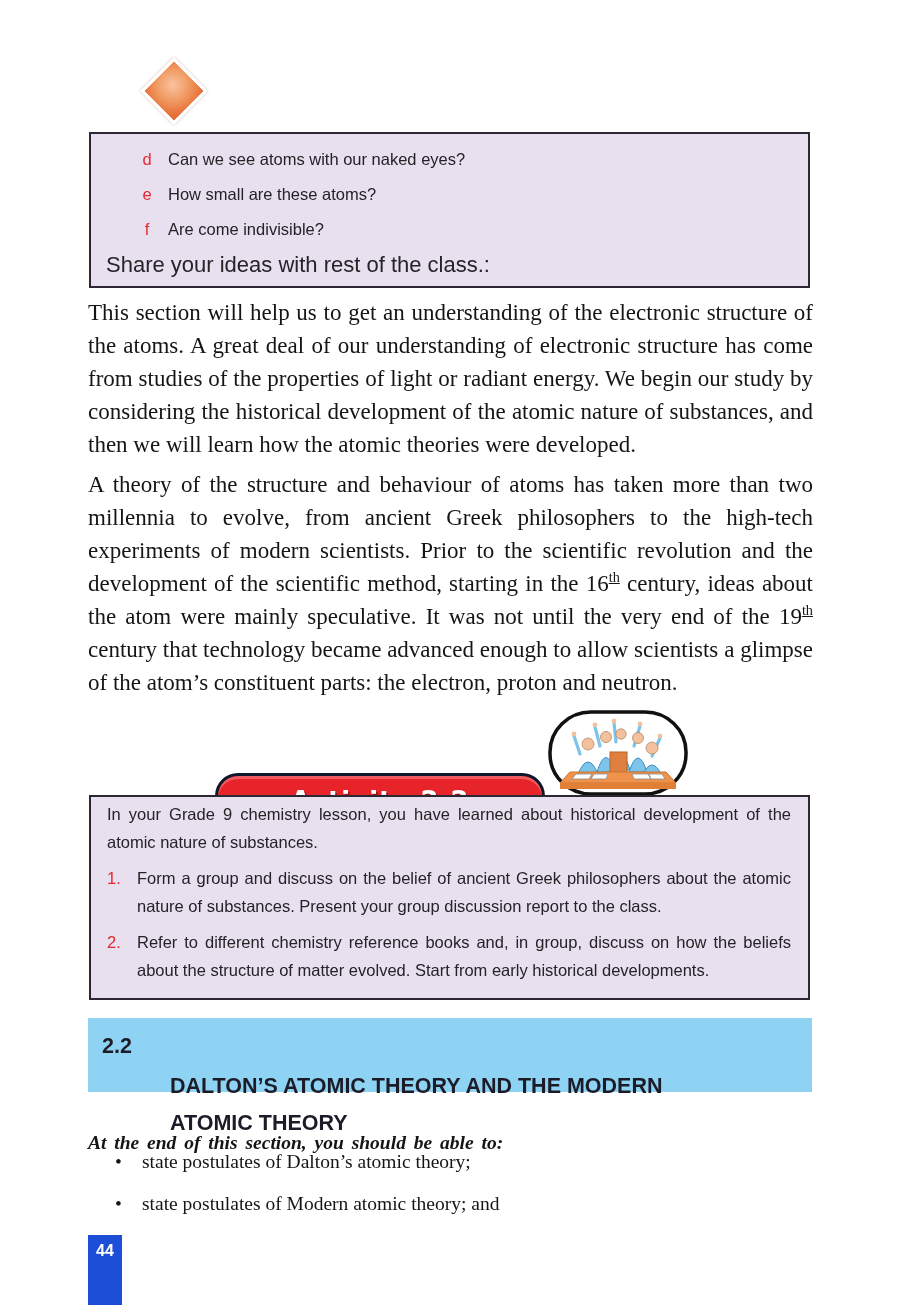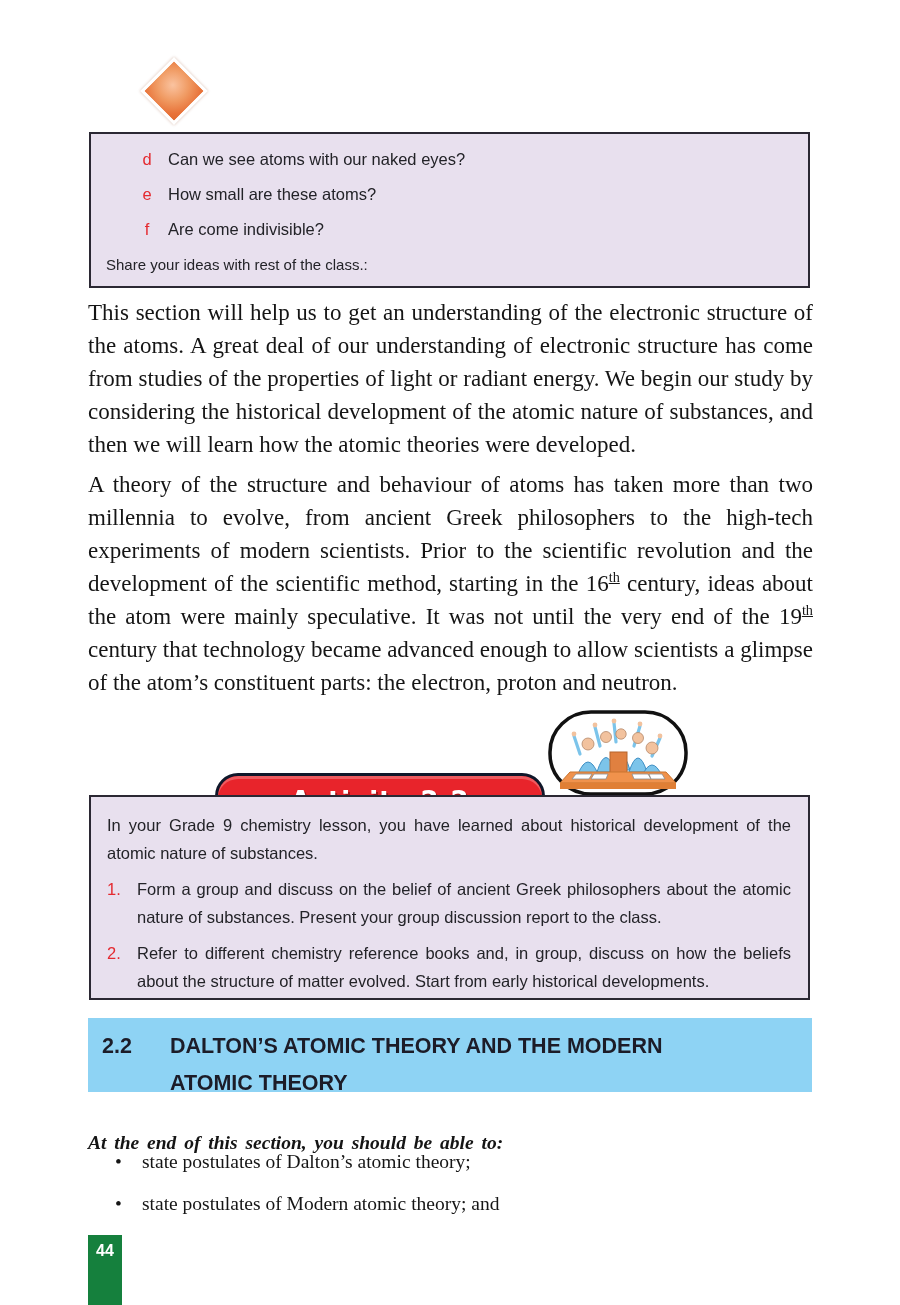--- a/index.html
+++ b/index.html
@@ -16,63 +16,63 @@
   .header-title{position:absolute;left:119px;top:0;height:29px;line-height:29px;
     font-weight:700;font-size:15px;letter-spacing:.2px;color:#23232e;}
 
   
   .lav-box{position:absolute;left:89px;width:721px;background:#e8e0ee;
     border:2.5px solid #2b2833;box-sizing:border-box;}
   .q-box{top:132px;height:156px;padding:14px 16px 0 0;}
   .q-row{margin:0 0 13px 0;line-height:22px;font-size:16.5px;color:#232328;}
   .q-label{display:inline-block;width:20px;margin-left:46px;text-align:center;color:#e42a30;}
   .q-text{margin-left:11px;}
-  .q-footer{margin-left:15px;margin-top:14px;font-size:15px;line-height:22px;color:#232328;}
+  .q-footer{margin-left:15px;margin-top:14px;font-size:22px;line-height:22px;color:#232328;}
 
   
   .para{position:absolute;left:88px;width:725px;font-family:"Liberation Serif",serif;
     font-size:23px;line-height:33px;color:#151515;text-align:justify;text-align-last:left;}
   .para sup{font-size:.62em;line-height:0;vertical-align:super;text-decoration:underline;}
   .p1{top:296px;}
   .p2{top:468px;}
 
   
   .activity-banner{position:absolute;left:0;top:706px;width:900px;height:94px;}
   .activity-pill{position:absolute;left:215px;top:27px;width:330px;height:56px;
     background:#e8242b;border:3px solid #0f172a;border-radius:23px;box-sizing:border-box;
     box-shadow:inset 0 3px 0 rgba(255,255,255,.25);
     display:flex;align-items:center;justify-content:center;margin-top:40px;}
   .activity-pill span{font-family:"DejaVu Sans",sans-serif;font-weight:800;font-size:26px;
     color:#ffffff;letter-spacing:1px;text-shadow:2px 2px 0 rgba(110,10,10,.55);}
   .activity-oval{position:absolute;left:548px;top:4px;width:140px;height:86px;}
 
   
-  .a-box{top:795px;height:205px;padding:15px 17px 0 16px;font-size:16.5px;color:#232328;}
+  .a-box{top:795px;height:205px;padding:4px 17px 0 16px;font-size:16.5px;color:#232328;}
   .a-intro{line-height:27.5px;text-align:justify;text-align-last:left;}
   .a-item{display:flex;margin-top:9px;line-height:27.5px;}
   .a-num{width:30px;flex:none;color:#e42a30;}
   .a-text{flex:1;text-align:justify;text-align-last:left;}
 
   
   .section-head{position:absolute;left:88px;top:1018px;width:724px;height:74px;
     background:#8ed3f4;display:flex;box-sizing:border-box;padding:10px 12px 0 14px;
     font-weight:700;font-size:21.5px;color:#1c1c28;}
   .section-num{width:68px;flex:none;line-height:37px;}
-  .section-title{line-height:37px;}
+  .section-title{line-height:37px;margin-top:40px;}
 
   
   .obj-lead{position:absolute;left:88px;top:1132px;font-family:"Liberation Serif",serif;
     font-style:italic;font-weight:700;font-size:19.5px;color:#151515;word-spacing:3px;}
   .bullets{position:absolute;left:88px;top:1148px;width:700px;}
   .bullet-row{display:flex;font-family:"Liberation Serif",serif;font-size:19.5px;
     color:#151515;line-height:28px;margin-bottom:14px;}
   .bullet-dot{width:27px;margin-left:27px;flex:none;}
 
   
-  .page-tab{position:absolute;left:88px;top:1235px;width:34px;height:70px;background:#15803d;
+  .page-tab{position:absolute;left:88px;top:1235px;width:34px;height:70px;background:#1d4ed8;
     color:#fff;font-weight:700;font-size:16px;text-align:center;padding-top:7px;box-sizing:border-box;}
 </style>
 </head>
 <body>
 
 <div class="page">
 
   <div class="header-diamond"></div>
 
   <div class="lav-box q-box">

